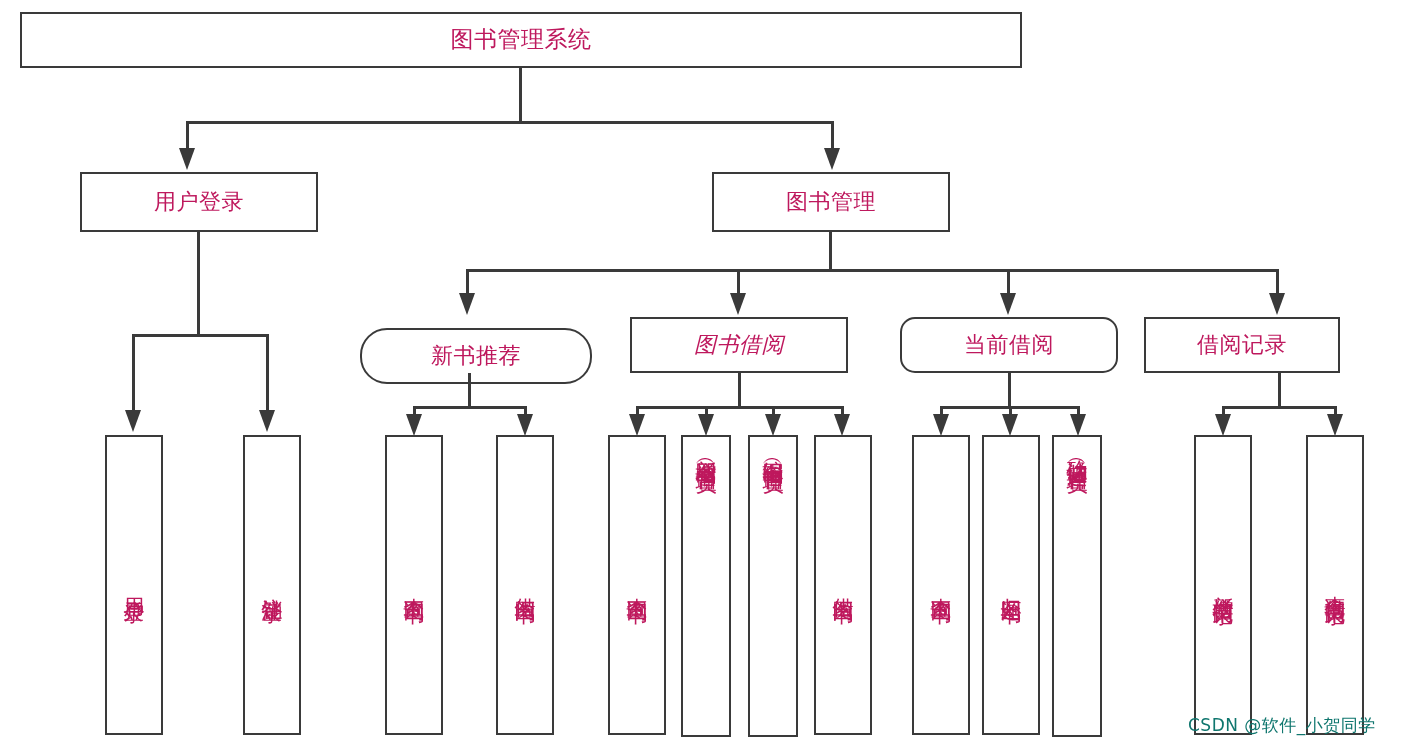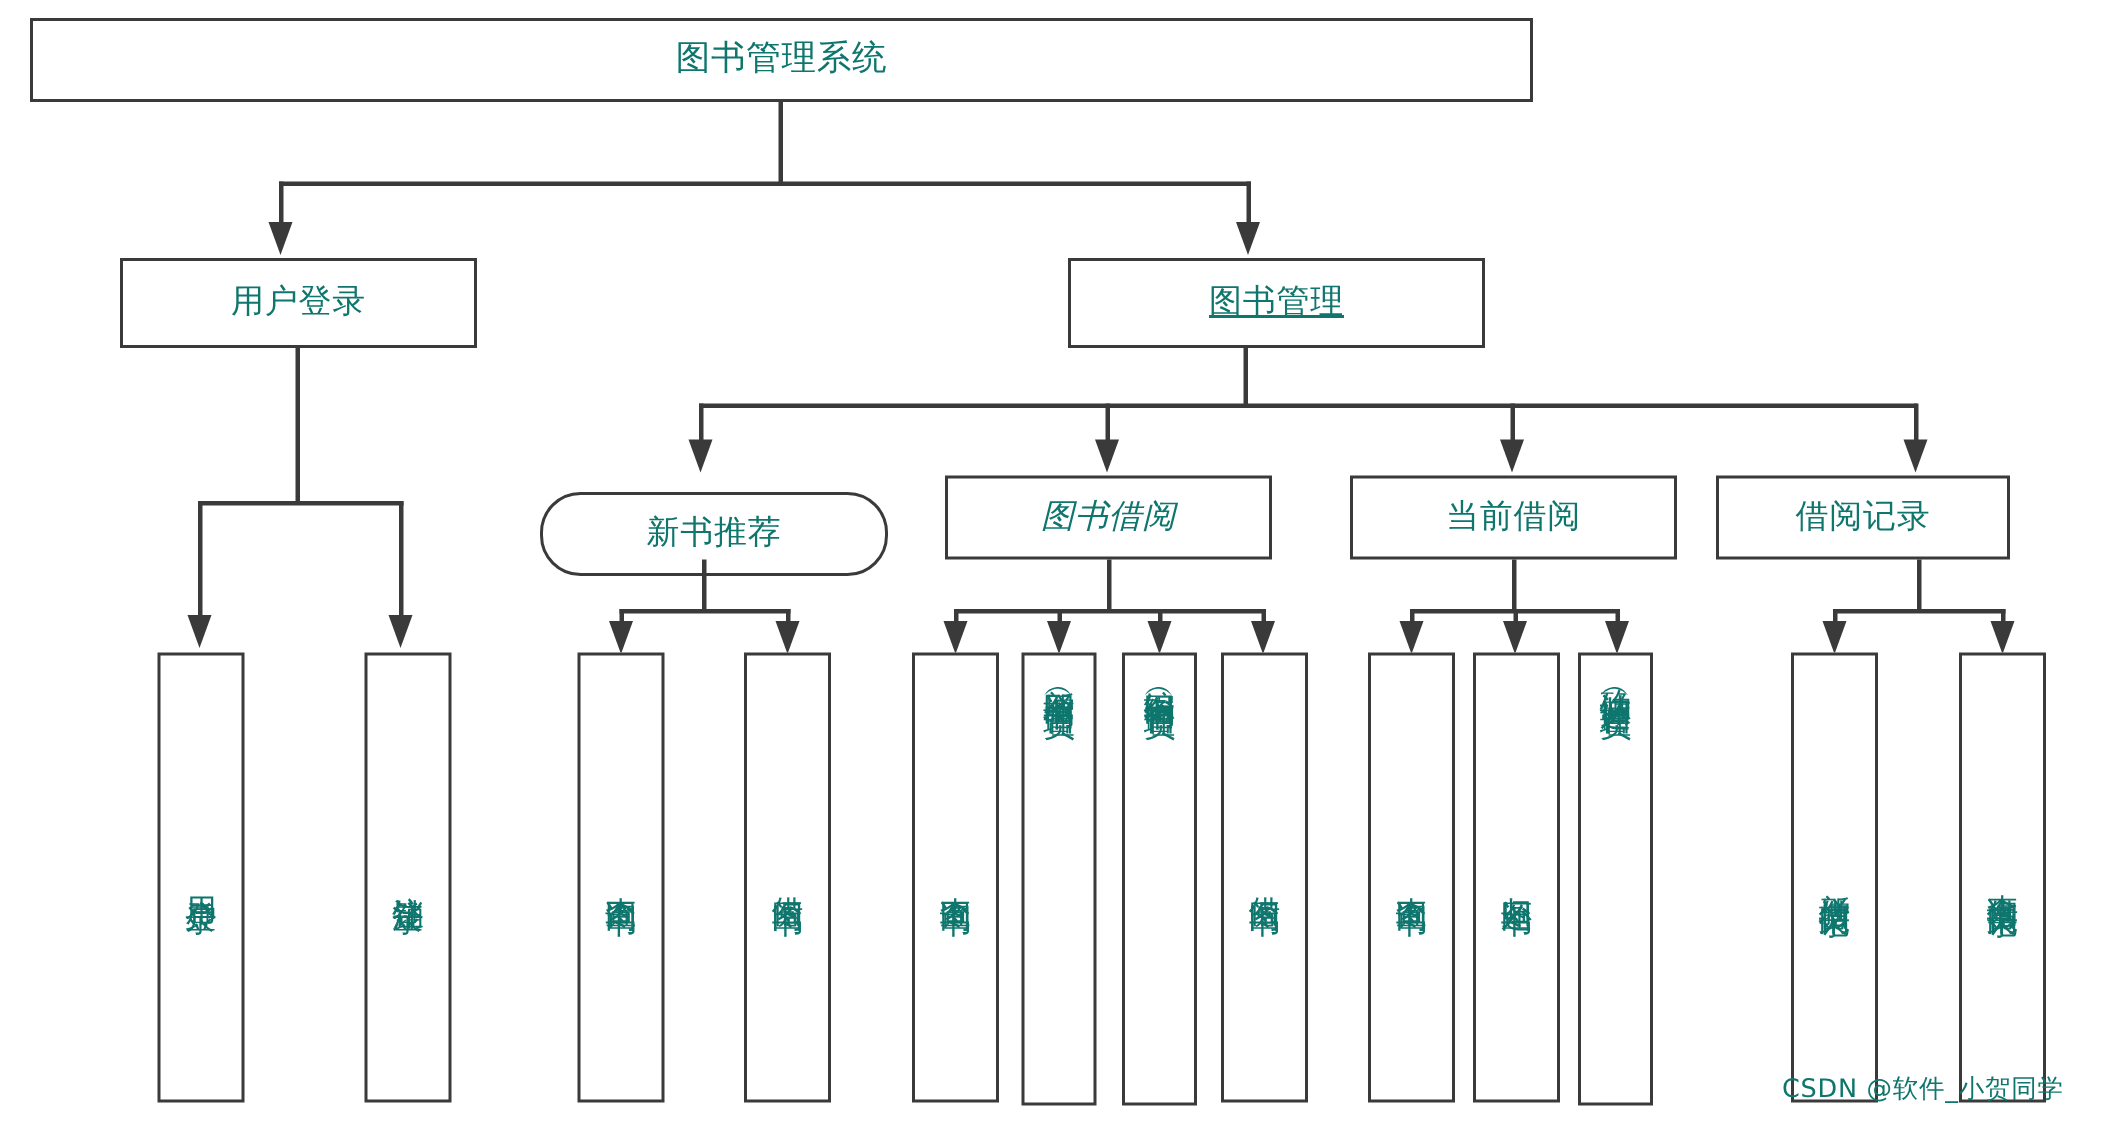--- a/index.html
+++ b/index.html
@@ -19,21 +19,21 @@
   }
   
   .node {
     position: absolute;
     box-sizing: border-box;
     background: #ffffff;
     border: 2.5px solid #3a3a3a;
     display: flex;
     align-items: center;
     justify-content: center;
-    color: #0f766e;
+    color: #be185d;
   }
   .node .label {
     display: block;
     text-align: center;
     line-height: 1.18;
     letter-spacing: 0.5px;
   }
   
   .node.horiz .label {
     writing-mode: horizontal-tb;
@@ -105,21 +105,21 @@
   <div class="vline" style="left:186px; top:121px; width:3px; height:30px;"></div>
   <div class="arrow" style="left:179px; top:148px;"></div>
 
   <div class="vline" style="left:831px; top:121px; width:3px; height:30px;"></div>
   <div class="arrow" style="left:824px; top:148px;"></div>
 
   <div class="node horiz" style="left:80px; top:172px; width:238px; height:60px;">
     <span class="label">用户登录</span>
   </div>
 
-  <div class="node horiz" style="left:712px; top:172px; width:278px; height:60px;text-decoration:underline;">
+  <div class="node horiz" style="left:712px; top:172px; width:238px; height:60px;">
     <span class="label">图书管理</span>
   </div>
 
   <div class="vline" style="left:197px; top:232px; width:3px; height:104px;"></div>
   <div class="hline" style="left:132px; top:334px; width:137px; height:3px;"></div>
   <div class="vline" style="left:132px; top:334px; width:3px; height:78px;"></div>
   <div class="arrow" style="left:125px; top:410px;"></div>
   <div class="vline" style="left:266px; top:334px; width:3px; height:78px;"></div>
   <div class="arrow" style="left:259px; top:410px;"></div>
 
@@ -137,21 +137,21 @@
 
   <div class="vline" style="left:1276px; top:269px; width:3px; height:26px;"></div>
   <div class="arrow" style="left:1269px; top:293px;"></div>
 
   <div class="node horiz" style="left:360px; top:328px; width:232px; height:56px;border-radius:27px;">
     <span class="label">新书推荐</span>
   </div>
   <div class="node horiz" style="left:630px; top:317px; width:218px; height:56px;font-style:italic;">
     <span class="label">图书借阅</span>
   </div>
-  <div class="node horiz" style="left:900px; top:317px; width:218px; height:56px;">
+  <div class="node horiz" style="left:900px; top:317px; width:218px; height:56px;border-radius:15px;">
     <span class="label">当前借阅</span>
   </div>
   <div class="node horiz" style="left:1144px; top:317px; width:196px; height:56px;">
     <span class="label">借阅记录</span>
   </div>
 
   <div class="vline" style="left:468px; top:373px; width:3px; height:35px;"></div>
   <div class="hline" style="left:413px; top:406px; width:114px; height:3px;"></div>
   <div class="vline" style="left:413px; top:406px; width:3px; height:14px;"></div>
   <div class="arrow" style="left:406px; top:414px;"></div>

